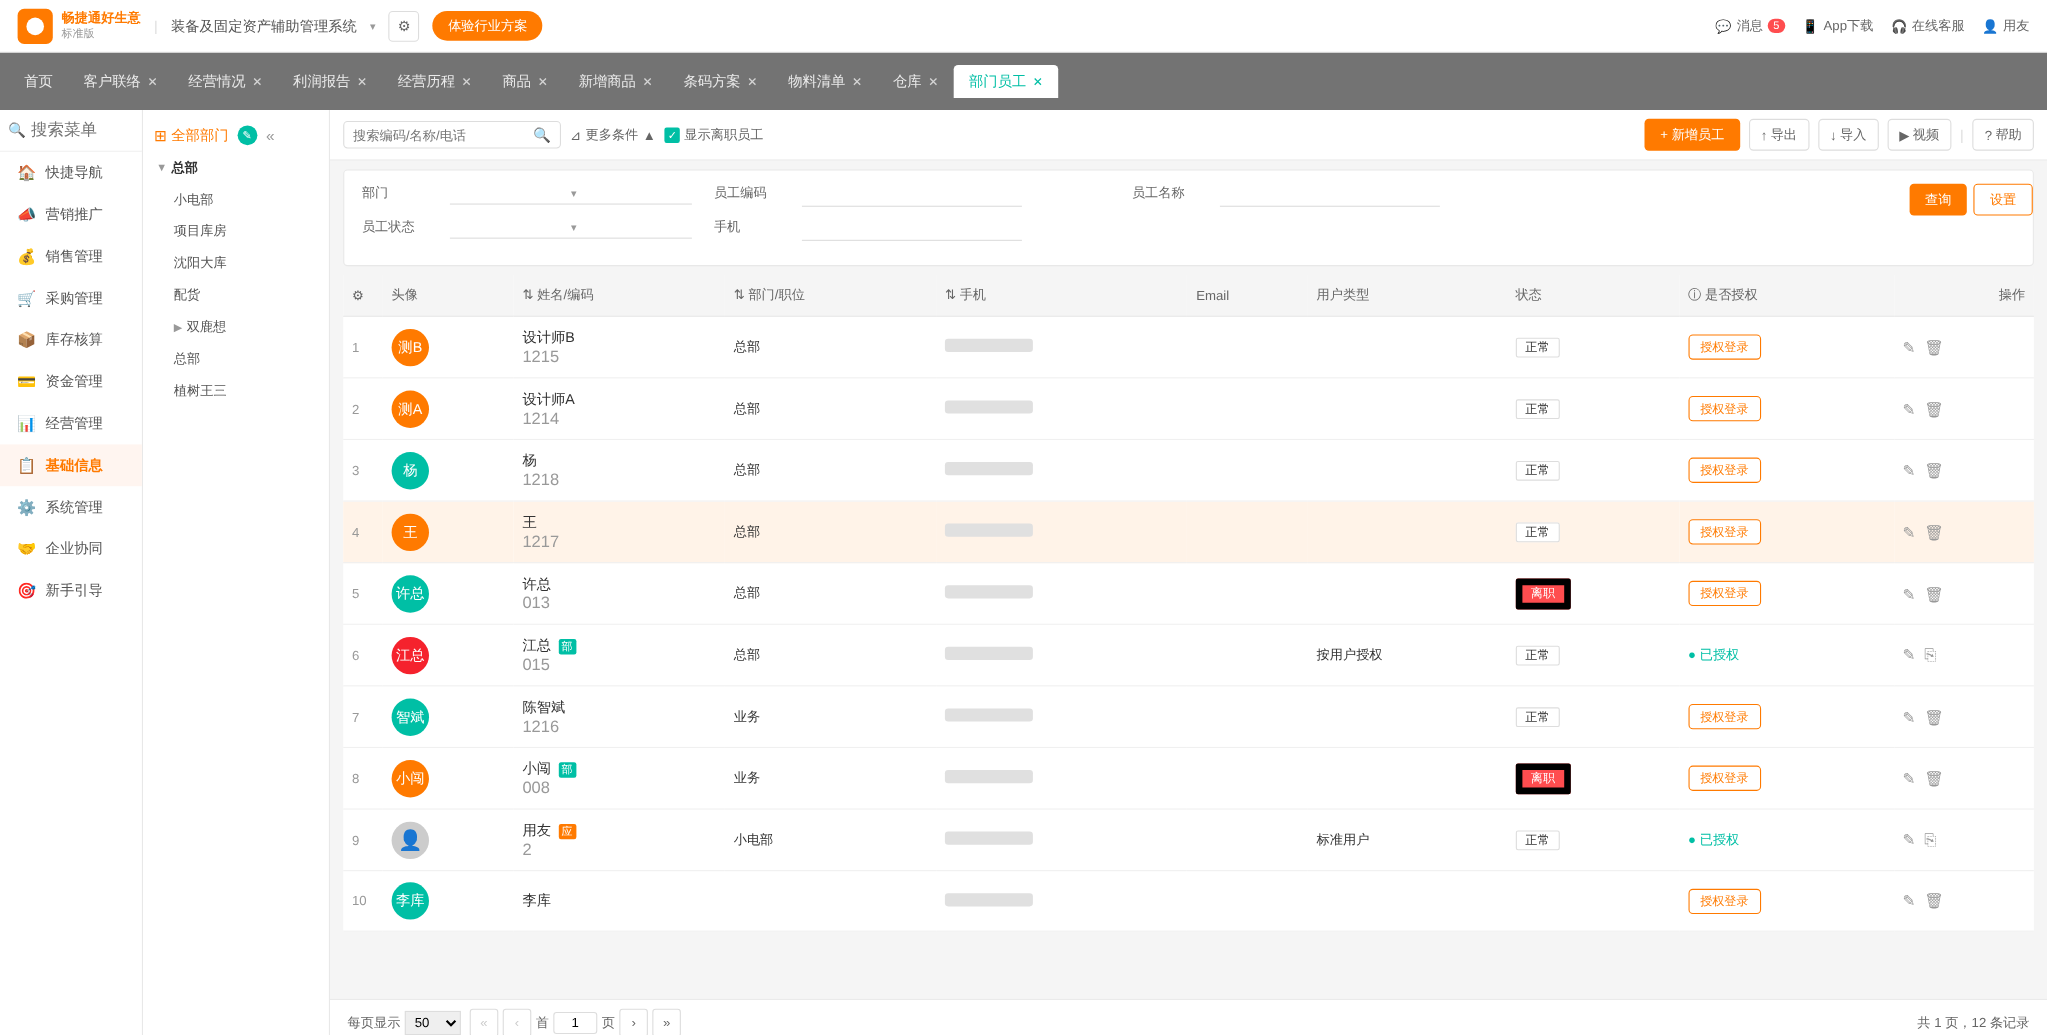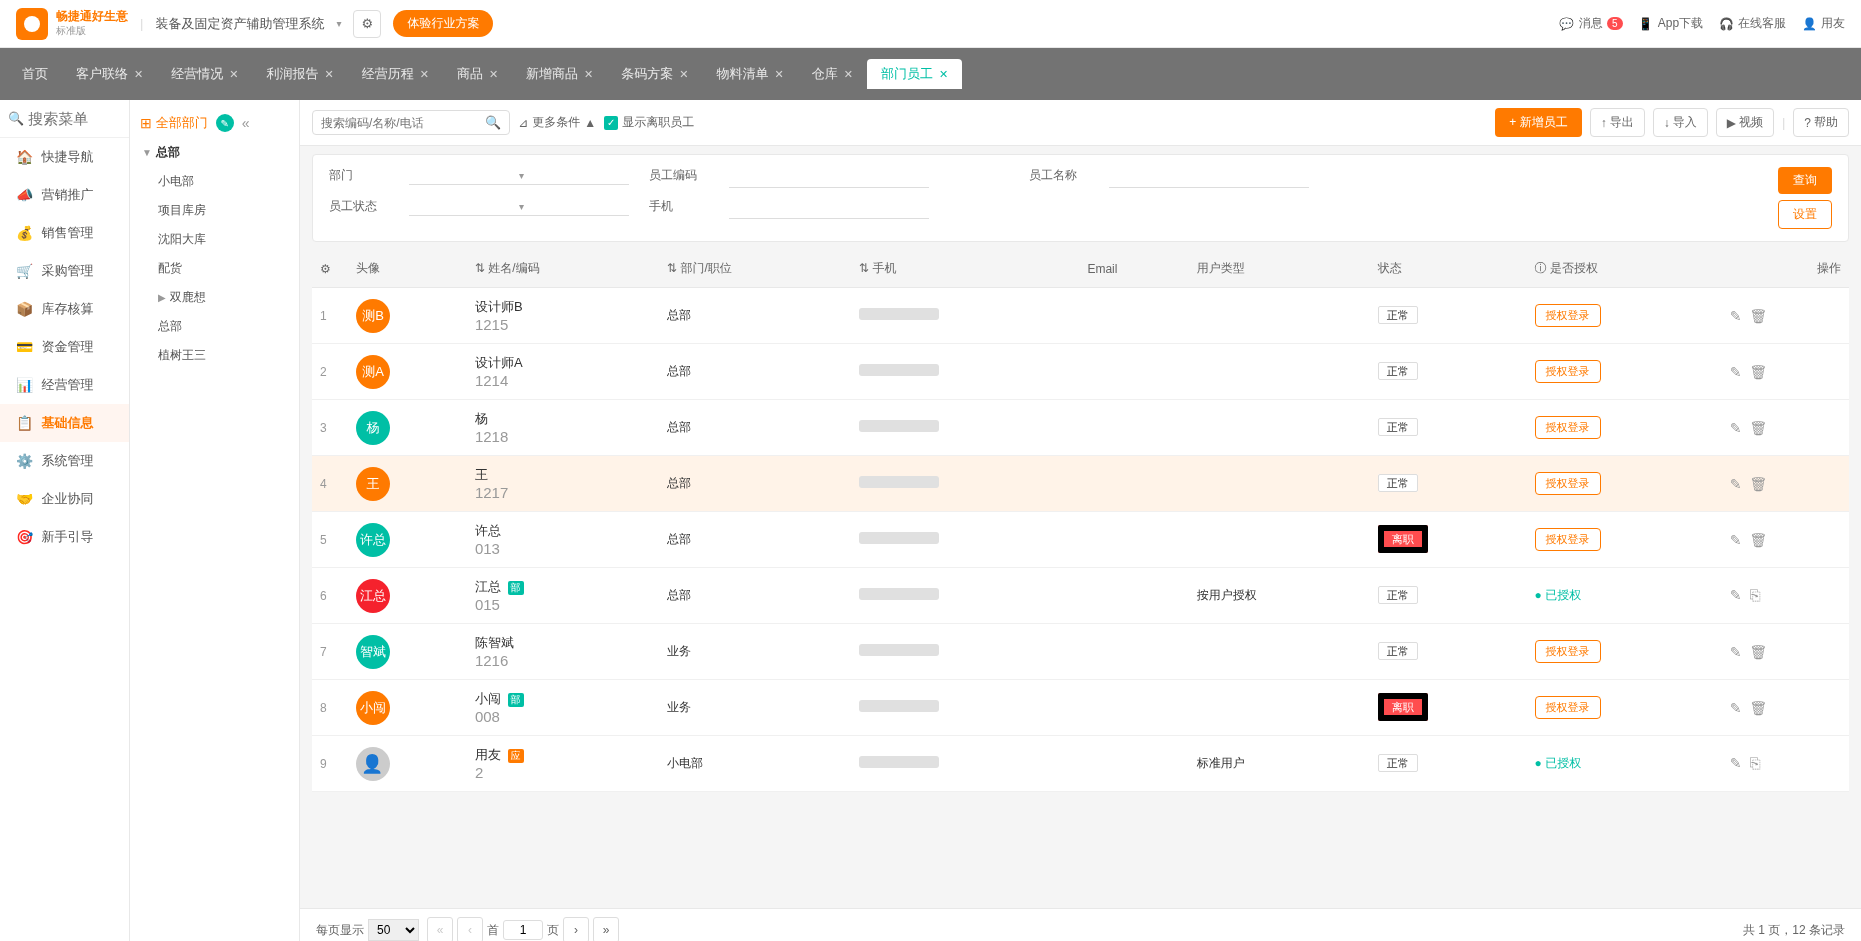--- a/index.html
+++ b/index.html
@@ -138,21 +138,21 @@
       padding: 12px 16px;
       position: relative;
     }
     .filter-row { display: flex; gap: 20px; margin-bottom: 10px; align-items: flex-start; }
     .filter-row:last-child { margin-bottom: 0; }
     .filter-label { font-size: 12px; color: #666; width: 60px; flex-shrink: 0; }
     .filter-input { border: none; border-bottom: 1px solid #ddd; outline: none; font-size: 12px; padding: 3px 0; min-width: 200px; }
     .filter-select { display: flex; align-items: center; border-bottom: 1px solid #ddd; padding: 3px 0; min-width: 220px; cursor: pointer; }
     .filter-select span { flex: 1; color: #999; font-size: 12px; }
     .filter-select .arrow { color: #999; font-size: 10px; }
-    .filter-actions { position: absolute; right: 16px; top: 12px; display: flex; flex-direction: column; gap: 6px; }
+    .filter-actions { position: absolute; right: 0; top: 12px; display: flex; flex-direction: row; gap: 6px; }
     .btn-query { background: #ff7a00; color: #fff; border: none; border-radius: 4px; padding: 5px 14px; font-size: 12px; cursor: pointer; }
     .btn-set { background: #fff; color: #ff7a00; border: 1px solid #ff7a00; border-radius: 4px; padding: 5px 14px; font-size: 12px; cursor: pointer; }
 
     
     .table-wrapper { flex: 1; overflow-y: auto; padding: 0 12px 8px; }
     table { width: 100%; border-collapse: collapse; background: #fff; }
     thead tr { background: #f5f5f5; }
     th {
       padding: 10px 8px;
       text-align: left;
@@ -729,20 +729,44 @@
                   <span class="auth-granted">● 已授权</span>
                 </td>
               <td>
                 <div class="action-icons">
                   <span class="action-icon">✎</span>
                   <span class="action-icon">⎘</span>
                 </div>
               </td>
             </tr>
 
+            <tr>
+              <td><span class="row-num">10</span></td>
+              <td>
+                <div class="avatar avatar-teal">李库</div>
+              </td>
+              <td>
+                <div class="name-code">
+                  <div class="name">李库</div>
+                  <div class="code"></div>
+                </div>
+              </td>
+              <td></td>
+              <td><span class="blurred"></span></td>
+              <td></td>
+              <td></td>
+              <td></td>
+              <td><button class="auth-btn">授权登录</button></td>
+              <td>
+                <div class="action-icons">
+                  <span class="action-icon">✎</span>
+                  <span class="action-icon">🗑</span>
+                </div>
+              </td>
+            </tr>
           </tbody>
         </table>
       </div>
 
       <div class="pagination">
         <div class="page-size-select">
           <span>每页显示</span>
           <select style="border:1px solid #ddd;padding:2px 4px;font-size:12px;">
             <option>50</option>
             <option>100</option>

